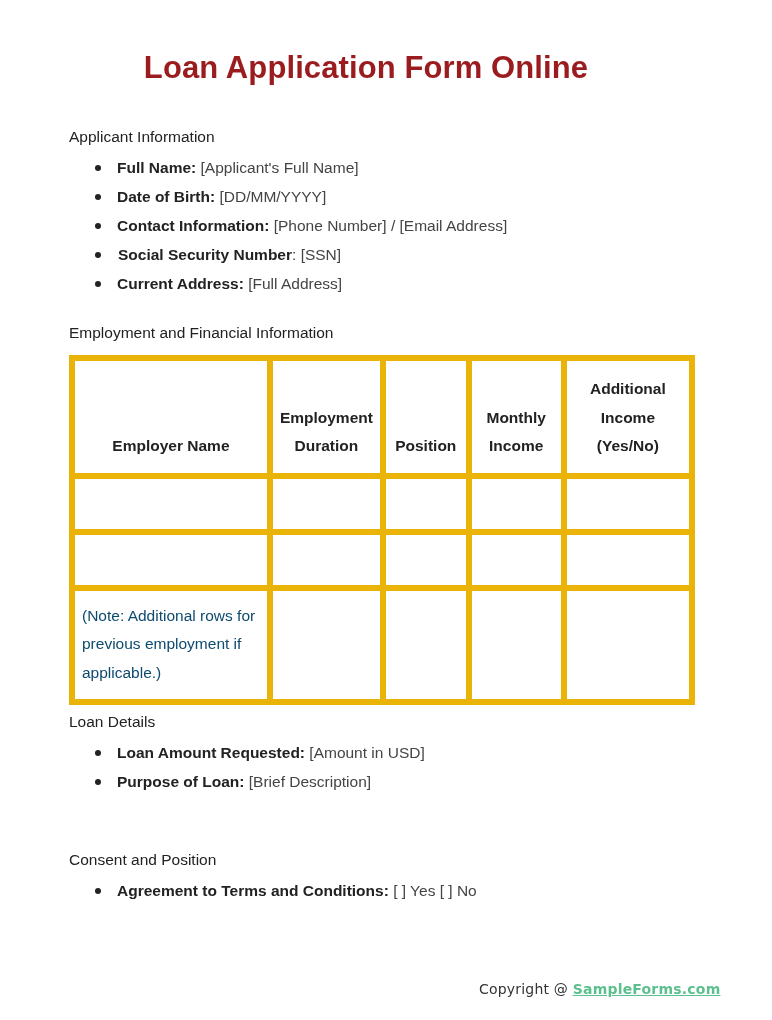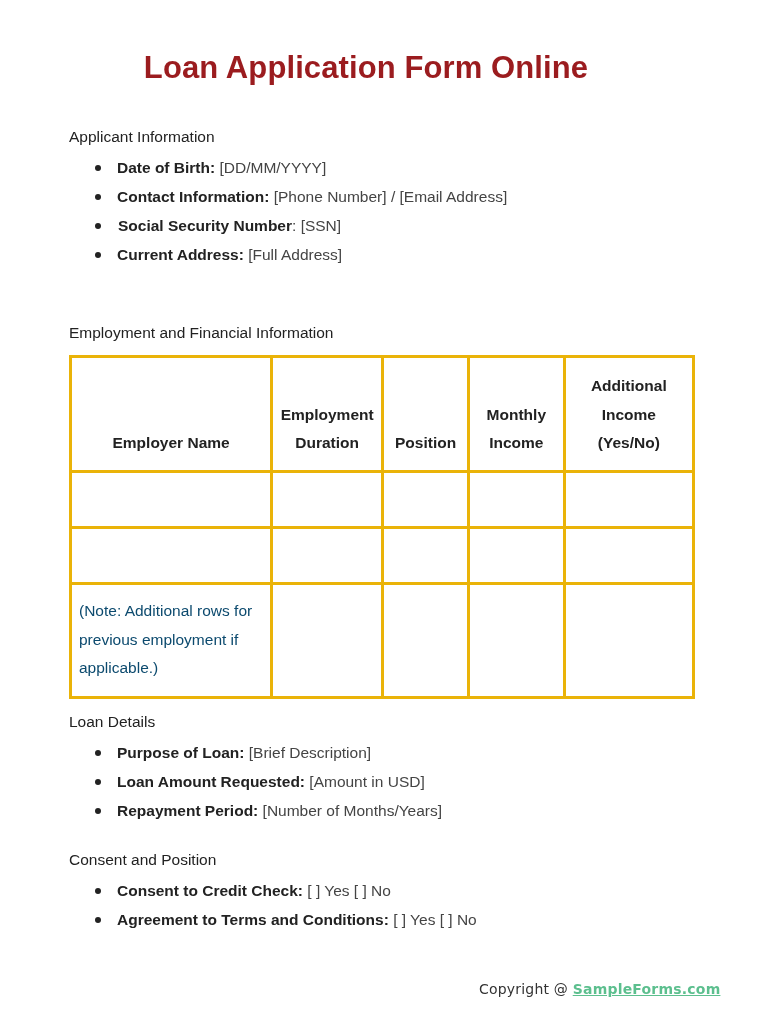--- a/index.html
+++ b/index.html
@@ -56,21 +56,21 @@
     table.employment-table {
       position: absolute;
       left: 69px;
       top: 355px;
       width: 626px;
       border-collapse: collapse;
       font-size: 15.5px;
     }
     table.employment-table th,
     table.employment-table td {
-      border: 3px solid #eab308;
+      border: 6px solid #eab308;
       padding: 0 7px;
     }
     table.employment-table th {
       font-weight: bold;
       color: #222222;
       text-align: center;
       vertical-align: bottom;
       line-height: 28.5px;
       padding-bottom: 12px;
       padding-top: 14px;
@@ -107,20 +107,24 @@
   </style>
 </head>
 <body>
 
 <h1 class="page-title">Loan Application Form Online</h1>
 
 <div class="section-heading" style="top:128px;">Applicant Information</div>
 <ul class="bullet-list" style="top:158px;">
   <li class="bullet-item">
     <span class="bullet-dot"></span>
+    <span class="bullet-label">Full Name:</span><span class="bullet-value"> [Applicant's Full Name]</span>
+  </li>
+  <li class="bullet-item">
+    <span class="bullet-dot"></span>
     <span class="bullet-label">Date of Birth:</span><span class="bullet-value"> [DD/MM/YYYY]</span>
   </li>
   <li class="bullet-item">
     <span class="bullet-dot"></span>
     <span class="bullet-label">Contact Information:</span><span class="bullet-value"> [Phone Number] / [Email Address]</span>
   </li>
   <li class="bullet-item">
     <span class="bullet-dot"></span>
     <span class="bullet-label" style="padding-left:1px;">Social Security Number</span><span class="bullet-value">: [SSN]</span>
   </li>
@@ -177,38 +181,30 @@
       <td></td>
       <td></td>
     </tr>
   </tbody>
 </table>
 
 <div class="section-heading" style="top:713px;">Loan Details</div>
 <ul class="bullet-list" style="top:743px;">
   <li class="bullet-item">
     <span class="bullet-dot"></span>
+    <span class="bullet-label">Loan Amount Requested:</span><span class="bullet-value"> [Amount in USD]</span>
+  </li>
+  <li class="bullet-item">
+    <span class="bullet-dot"></span>
     <span class="bullet-label">Purpose of Loan:</span><span class="bullet-value"> [Brief Description]</span>
-  </li>
-  <li class="bullet-item">
-    <span class="bullet-dot"></span>
-    <span class="bullet-label">Loan Amount Requested:</span><span class="bullet-value"> [Amount in USD]</span>
-  </li>
-  <li class="bullet-item">
-    <span class="bullet-dot"></span>
-    <span class="bullet-label">Repayment Period:</span><span class="bullet-value"> [Number of Months/Years]</span>
   </li>
 </ul>
 
 <div class="section-heading" style="top:851px;">Consent and Position</div>
 <ul class="bullet-list" style="top:881px;">
-  <li class="bullet-item">
-    <span class="bullet-dot"></span>
-    <span class="bullet-label">Consent to Credit Check:</span><span class="bullet-value"> [ ] Yes [ ] No</span>
-  </li>
   <li class="bullet-item">
     <span class="bullet-dot"></span>
     <span class="bullet-label">Agreement to Terms and Conditions:</span><span class="bullet-value"> [ ] Yes [ ] No</span>
   </li>
 </ul>
 
 <div class="footer">
   <span>Copyright @ </span><a class="footer-link">SampleForms.com</a>
 </div>
 

